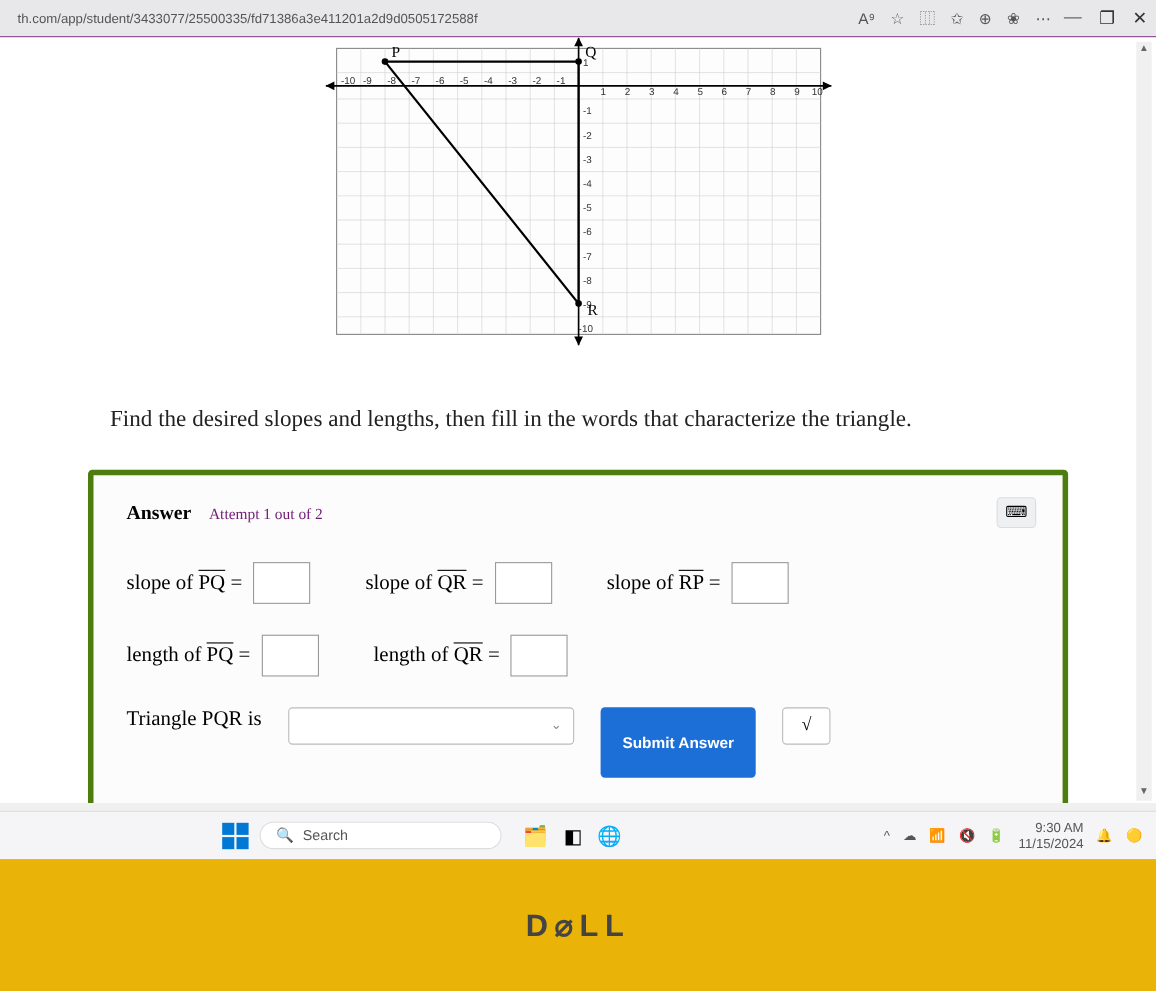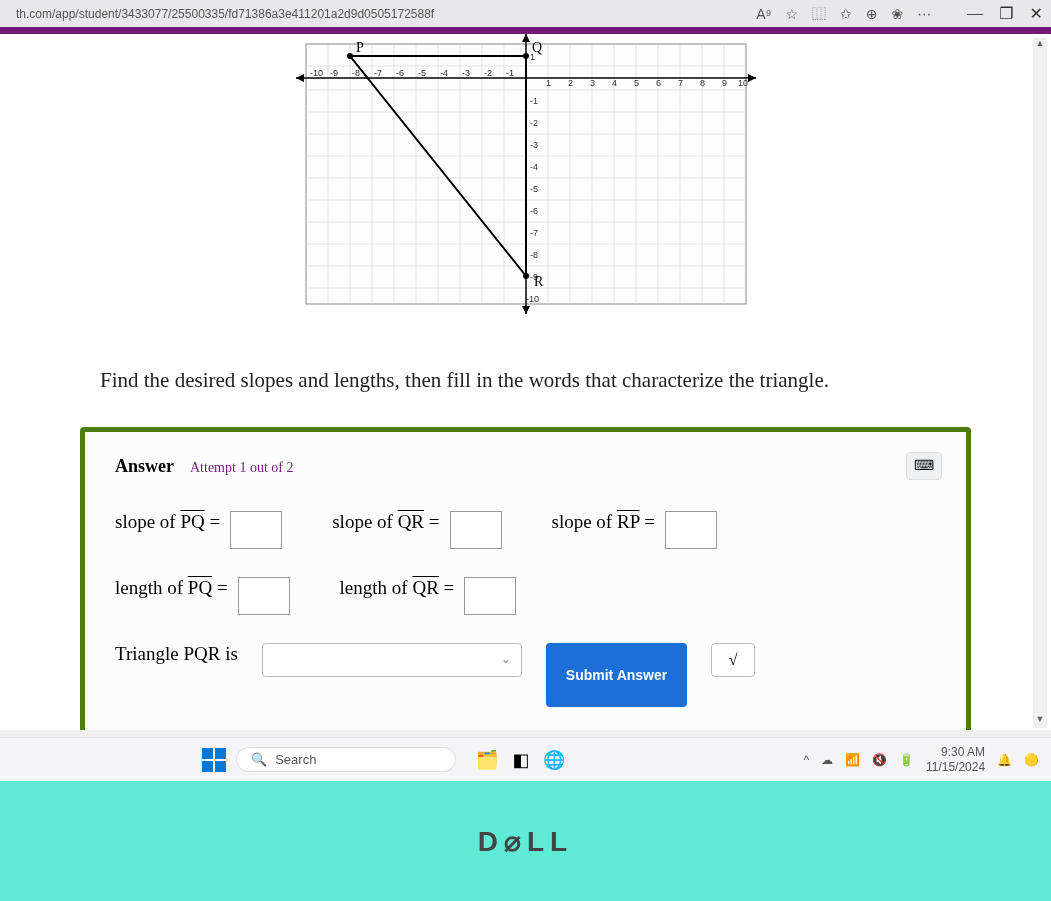--- a/index.html
+++ b/index.html
@@ -10,22 +10,22 @@
   height: 901px;
   overflow: hidden;
   position: relative;
 }
 .browser-bar {
   height: 34px;
   background: #e8e8ea;
   display: flex;
   align-items: center;
   padding: 0 8px;
-  border-bottom: 7px solid #701a75;
-  gap: 24px;
+  border-bottom: 1px solid #701a75;
+  gap: 0;
 }
 .url {
   flex: 1;
   font-family: Arial, sans-serif;
   font-size: 12px;
   color: #555;
   padding: 4px 8px;
   white-space: nowrap;
 }
 .browser-icons {
@@ -100,21 +100,21 @@
 }
 .row {
   display: flex;
   gap: 50px;
   margin-bottom: 28px;
   align-items: center;
   flex-wrap: wrap;
 }
 .field-group {
   display: flex;
-  align-items: flex-start;
+  align-items: center;
   gap: 10px;
   font-size: 19px;
 }
 .overline {
   text-decoration: overline;
 }
 .answer-input {
   width: 52px;
   height: 38px;
   border: 1.5px solid #999;
@@ -234,21 +234,21 @@
 .clock {
   text-align: right;
   line-height: 1.2;
 }
 .black-bottom {
   position: absolute;
   bottom: 0;
   left: 0;
   right: 0;
   height: 120px;
-  background: #5eead4;
+  background: #eab308;
   display: flex;
   align-items: center;
   justify-content: center;
 }
 .dell-logo {
   color: #444;
   font-family: Arial, sans-serif;
   font-size: 28px;
   letter-spacing: 6px;
   font-weight: bold;

